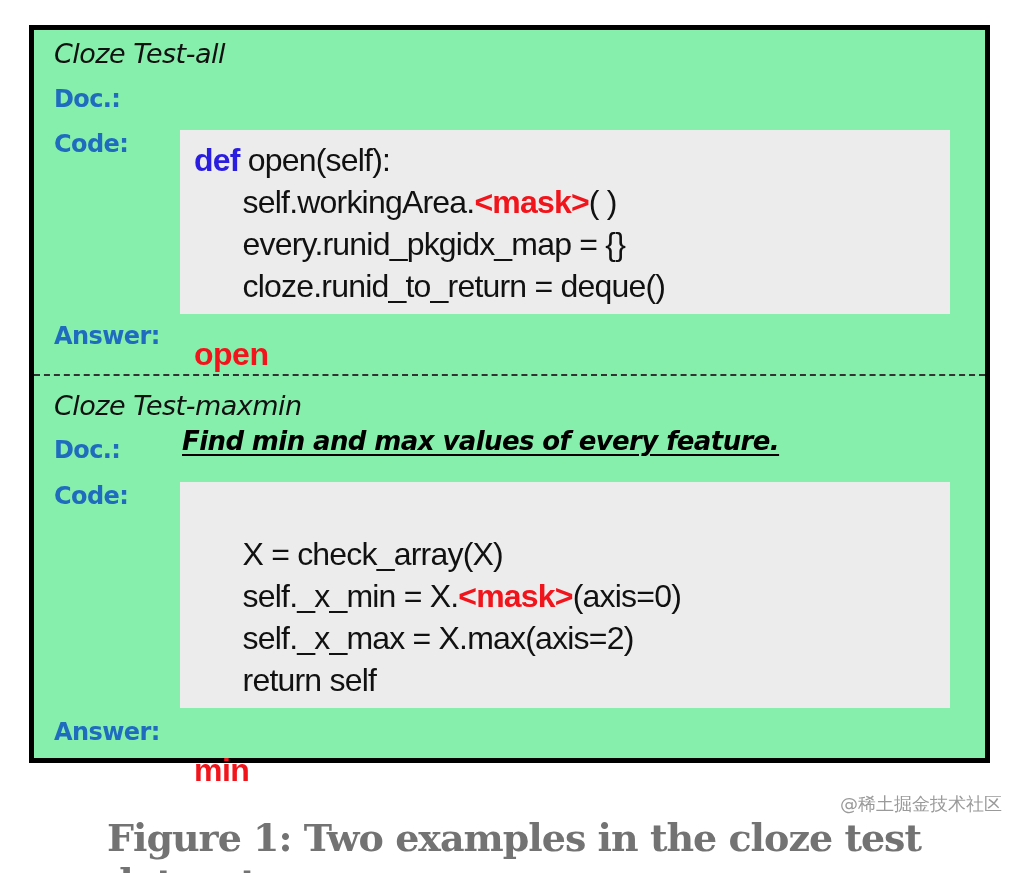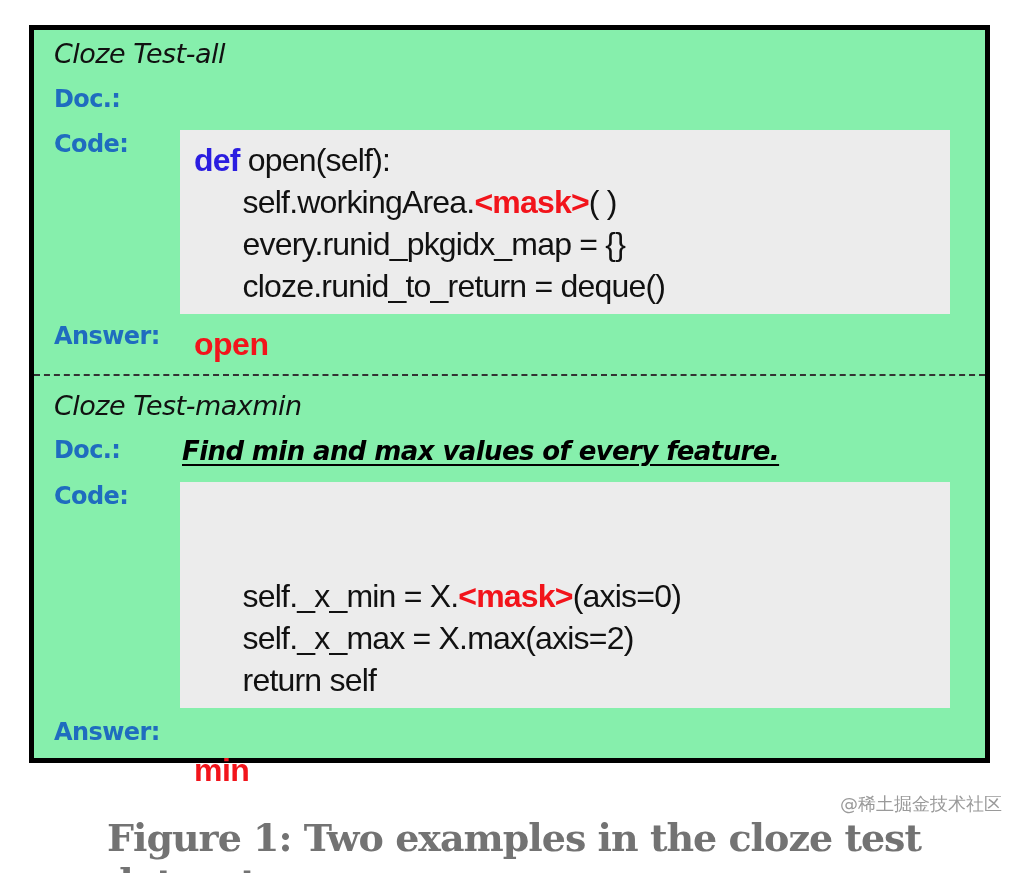--- a/index.html
+++ b/index.html
@@ -54,29 +54,30 @@
   <div class="section-title" style="top:8px">Cloze Test-all</div>
   <div class="lbl" style="top:55px">Doc.:</div>
   <div class="lbl" style="top:100px">Code:</div>
   <div class="codebox" style="top:100px; height:184px">
     <div class="line" style="left:14px; top:12px"><span class="kw">def</span><span> open(self):</span></div>
     <div class="line" style="left:14px; top:54px"><span>      self.workingArea.</span><span class="mask">&lt;mask&gt;</span><span>( )</span></div>
     <div class="line" style="left:14px; top:96px">      every.runid_pkgidx_map = {}</div>
     <div class="line" style="left:14px; top:138px">      cloze.runid_to_return = deque()</div>
   </div>
   <div class="lbl" style="top:292px">Answer:</div>
-  <div class="answer" style="top:296px">open</div>
+  <div class="answer" style="top:306px">open</div>
 
   <div class="divider"></div>
 
   <div class="section-title" style="top:360px">Cloze Test-maxmin</div>
   <div class="lbl" style="top:406px">Doc.:</div>
-  <div class="doc" style="left:148px; top:406px">Find min and max values of every feature.</div>
+  <div class="doc" style="left:148px; top:396px">Find min and max values of every feature.</div>
   <div class="lbl" style="top:452px">Code:</div>
   <div class="codebox" style="top:452px; height:226px">
+    <div class="line" style="left:14px; top:54px">      X = check_array(X)</div>
     <div class="line" style="left:14px; top:96px"><span>      self._x_min = X.</span><span class="mask">&lt;mask&gt;</span><span>(axis=0)</span></div>
     <div class="line" style="left:14px; top:138px">      self._x_max = X.max(axis=2)</div>
     <div class="line" style="left:14px; top:180px">      return self</div>
   </div>
   <div class="lbl" style="top:688px">Answer:</div>
   <div class="answer" style="top:722px">min</div>
 </div>
 
 <div class="caption">Figure 1: Two examples in the cloze test dataset.</div>
 <div class="watermark">@稀土掘金技术社区</div>

